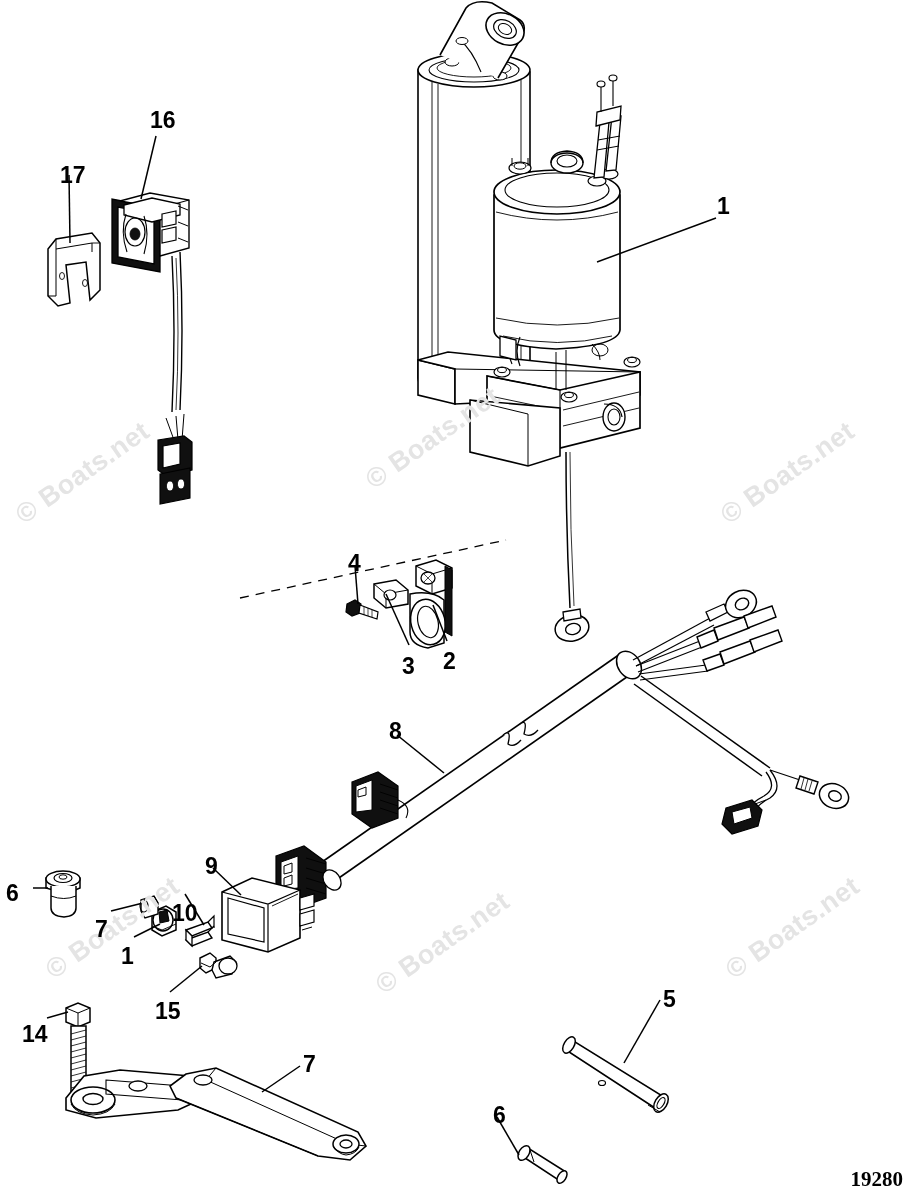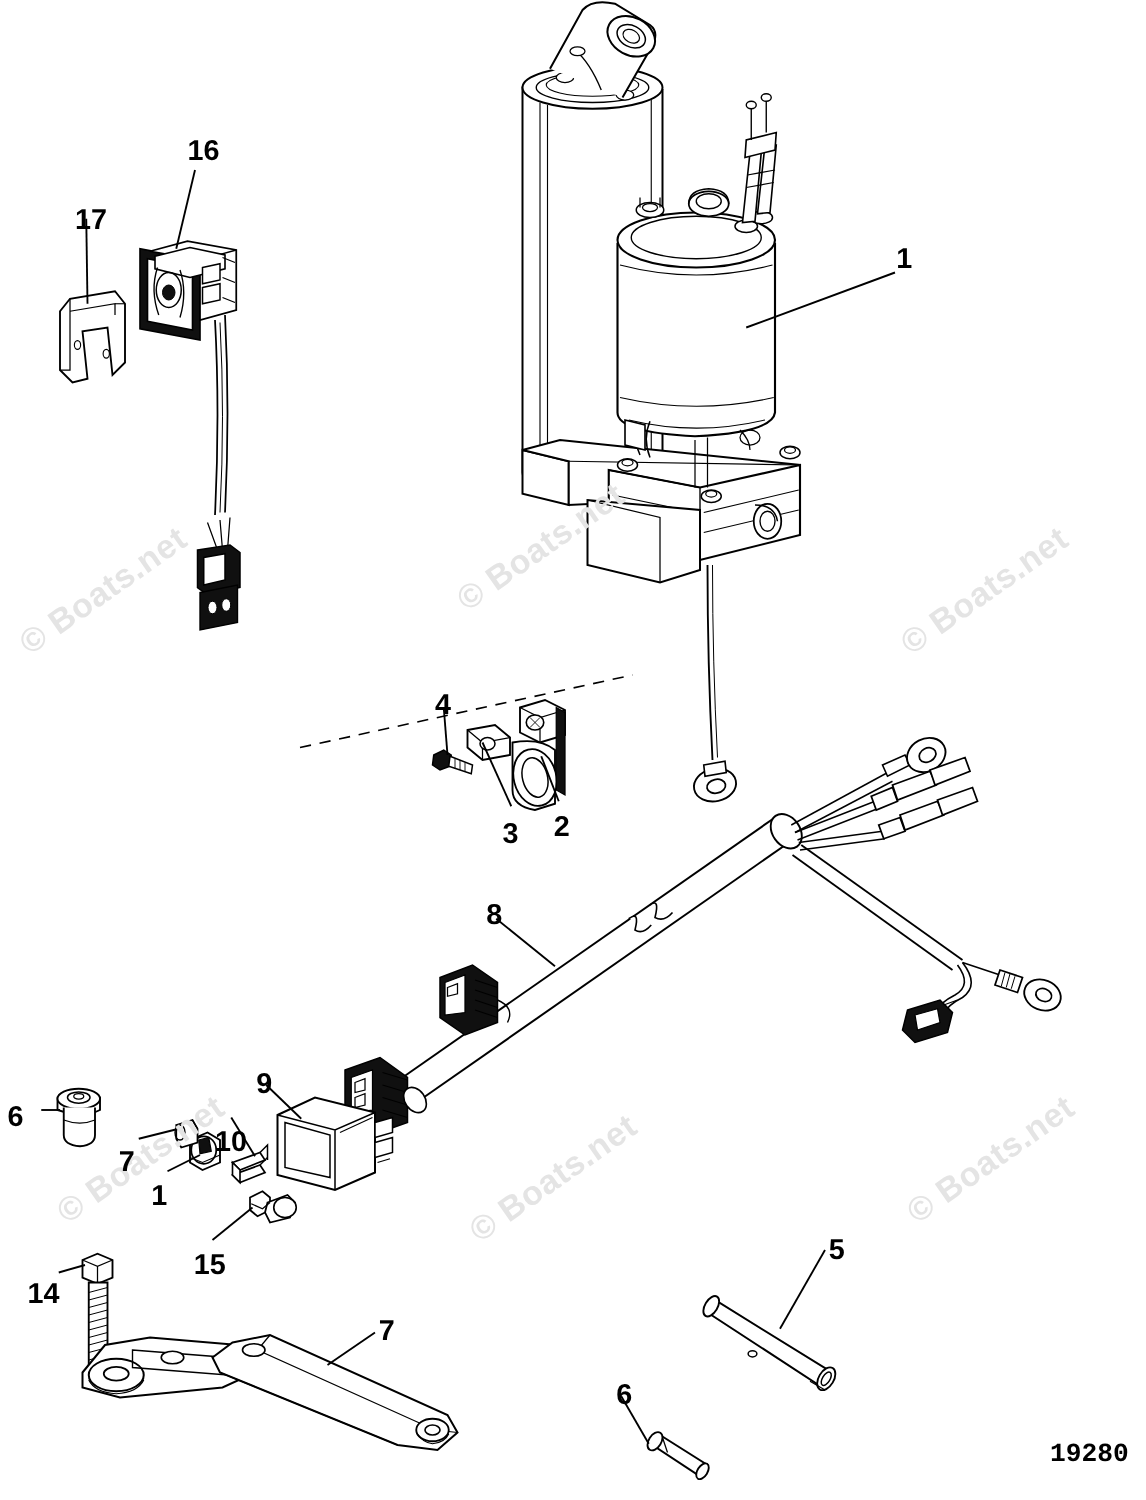--- a/index.html
+++ b/index.html
@@ -27,22 +27,22 @@
     position:absolute;
     font-family:"Liberation Sans", sans-serif;
     font-weight:bold;
     font-size:23px;
     color:#000;
     line-height:23px;
     white-space:nowrap;
   }
   #figure-number {
     position:absolute;
-    right:14px; bottom:24px;
-    font-family:Liberation Mono, monospace;
+    right:14px; bottom:8px;
+    font-family:Liberation Serif, serif;
     font-weight:bold;
     font-size:21px;
     color:#000;
   }
   .ln { stroke:#000; fill:none; }
   .part { stroke:#000; fill:#ffffff; }
   .dark { fill:#101010; stroke:#000; }
   .hatch { stroke:#000; fill:none; stroke-width:0.8; }
 </style>
 </head>

